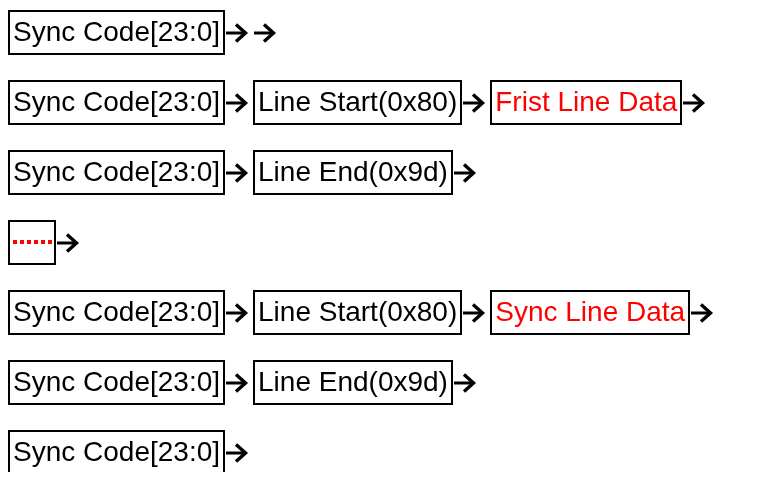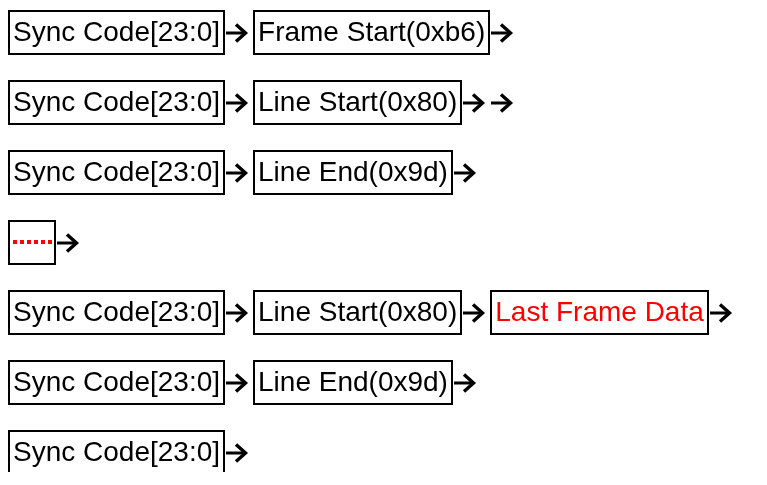--- a/index.html
+++ b/index.html
@@ -63,43 +63,43 @@
 
 <div class="page">
     <div class="row">
       <div class="box">
         <span>Sync Code[23:0]</span>
       </div>
       <svg width="26" height="22" viewBox="0 0 26 22" class="arrow">
         <line x1="0" y1="11" x2="17" y2="11" stroke="#000000" stroke-width="3"></line>
         <polyline points="10,2.5 19.5,11 10,19.5" fill="none" stroke="#000000" stroke-width="3.4"></polyline>
       </svg>
-      <div class="box">
-        <span>Frame Start(0xb6)</span>
-      </div>
       <svg width="26" height="22" viewBox="0 0 26 22" class="arrow">
         <line x1="0" y1="11" x2="17" y2="11" stroke="#000000" stroke-width="3"></line>
         <polyline points="10,2.5 19.5,11 10,19.5" fill="none" stroke="#000000" stroke-width="3.4"></polyline>
       </svg>
     </div>
     <div class="row">
       <div class="box">
         <span>Sync Code[23:0]</span>
       </div>
       <svg width="26" height="22" viewBox="0 0 26 22" class="arrow">
         <line x1="0" y1="11" x2="17" y2="11" stroke="#000000" stroke-width="3"></line>
         <polyline points="10,2.5 19.5,11 10,19.5" fill="none" stroke="#000000" stroke-width="3.4"></polyline>
       </svg>
       <div class="box">
         <span>Line Start(0x80)</span>
       </div>
       <svg width="26" height="22" viewBox="0 0 26 22" class="arrow">
         <line x1="0" y1="11" x2="17" y2="11" stroke="#000000" stroke-width="3"></line>
         <polyline points="10,2.5 19.5,11 10,19.5" fill="none" stroke="#000000" stroke-width="3.4"></polyline>
       </svg>
+      <div class="box red">
+        <span>Frist Line Data</span>
+      </div>
       <svg width="26" height="22" viewBox="0 0 26 22" class="arrow">
         <line x1="0" y1="11" x2="17" y2="11" stroke="#000000" stroke-width="3"></line>
         <polyline points="10,2.5 19.5,11 10,19.5" fill="none" stroke="#000000" stroke-width="3.4"></polyline>
       </svg>
     </div>
     <div class="row">
       <div class="box">
         <span>Sync Code[23:0]</span>
       </div>
       <svg width="26" height="22" viewBox="0 0 26 22" class="arrow">
@@ -137,21 +137,21 @@
         <polyline points="10,2.5 19.5,11 10,19.5" fill="none" stroke="#000000" stroke-width="3.4"></polyline>
       </svg>
       <div class="box">
         <span>Line Start(0x80)</span>
       </div>
       <svg width="26" height="22" viewBox="0 0 26 22" class="arrow">
         <line x1="0" y1="11" x2="17" y2="11" stroke="#000000" stroke-width="3"></line>
         <polyline points="10,2.5 19.5,11 10,19.5" fill="none" stroke="#000000" stroke-width="3.4"></polyline>
       </svg>
       <div class="box red">
-        <span>Last Frame Data</span>
+        <span>Sync Line Data</span>
       </div>
       <svg width="26" height="22" viewBox="0 0 26 22" class="arrow">
         <line x1="0" y1="11" x2="17" y2="11" stroke="#000000" stroke-width="3"></line>
         <polyline points="10,2.5 19.5,11 10,19.5" fill="none" stroke="#000000" stroke-width="3.4"></polyline>
       </svg>
     </div>
     <div class="row">
       <div class="box">
         <span>Sync Code[23:0]</span>
       </div>

